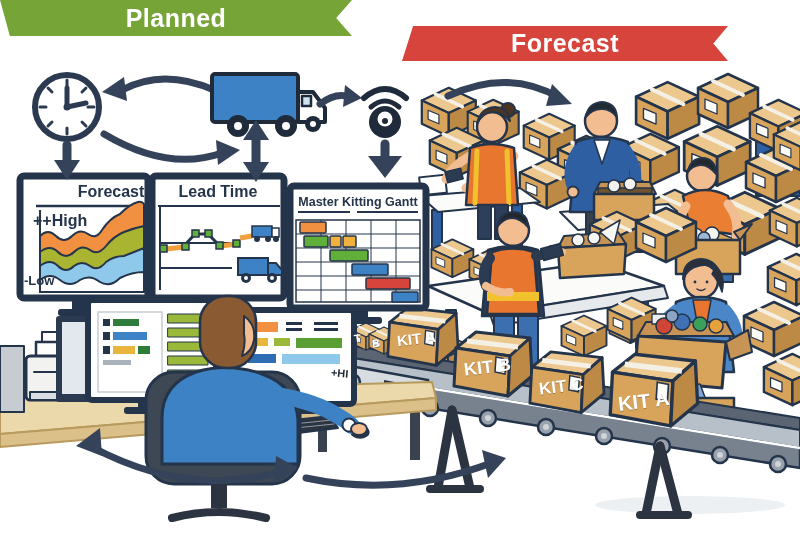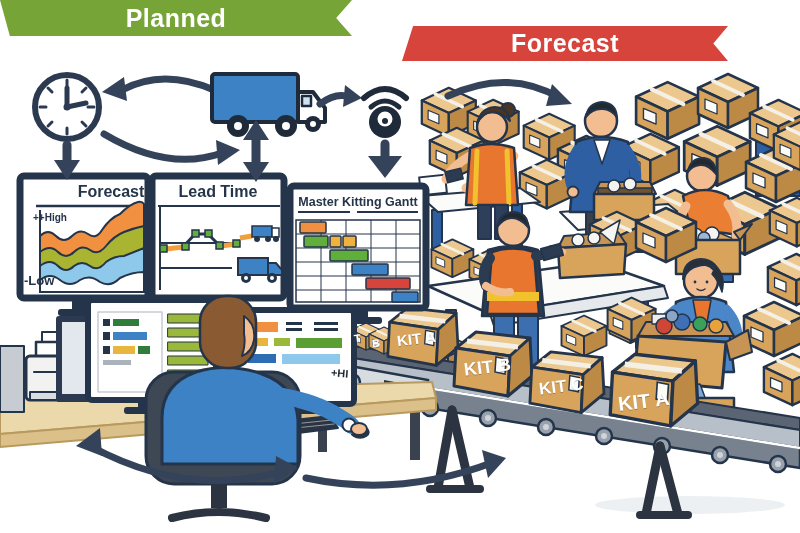--- a/index.html
+++ b/index.html
@@ -486,21 +486,21 @@
 </svg>
 
 <div class="banner planned">
   <span>Planned</span>
 </div>
 <div class="banner backlog">
   <span>Forecast</span>
 </div>
 
 <div class="lbl mtitle" style="left:39px;top:183px;width:144px;font-size:16px;">Forecast</div>
-<div class="lbl" style="left:33px;top:212px;font-size:10px;text-align:right;">++High</div>
+<div class="lbl" style="left:33px;top:212px;font-size:16px;text-align:right;">++High</div>
 <div class="lbl" style="left:24px;top:273px;font-size:13px;">-Low</div>
 <div class="lbl mtitle" style="left:292px;top:195px;width:132px;font-size:12.5px;">Master Kitting Gantt</div>
 <div class="lbl mtitle" style="left:156px;top:183px;width:124px;font-size:16px;">Lead Time</div>
 
 <div class="lbl" style="left:331px;top:367px;font-size:11px;transform:rotate(5deg);color:#1d2835;">+HI</div>
 
 <div class="lbl kit" style="left:354px;top:332px;font-size:11px;">T</div>
 <div class="lbl kit" style="left:372px;top:337px;font-size:11px;">B</div>
 <div class="lbl kit" style="left:397px;top:330px;font-size:15px;">KIT A</div>
 <div class="lbl kit" style="left:464px;top:357px;font-size:18px;">KIT B</div>

